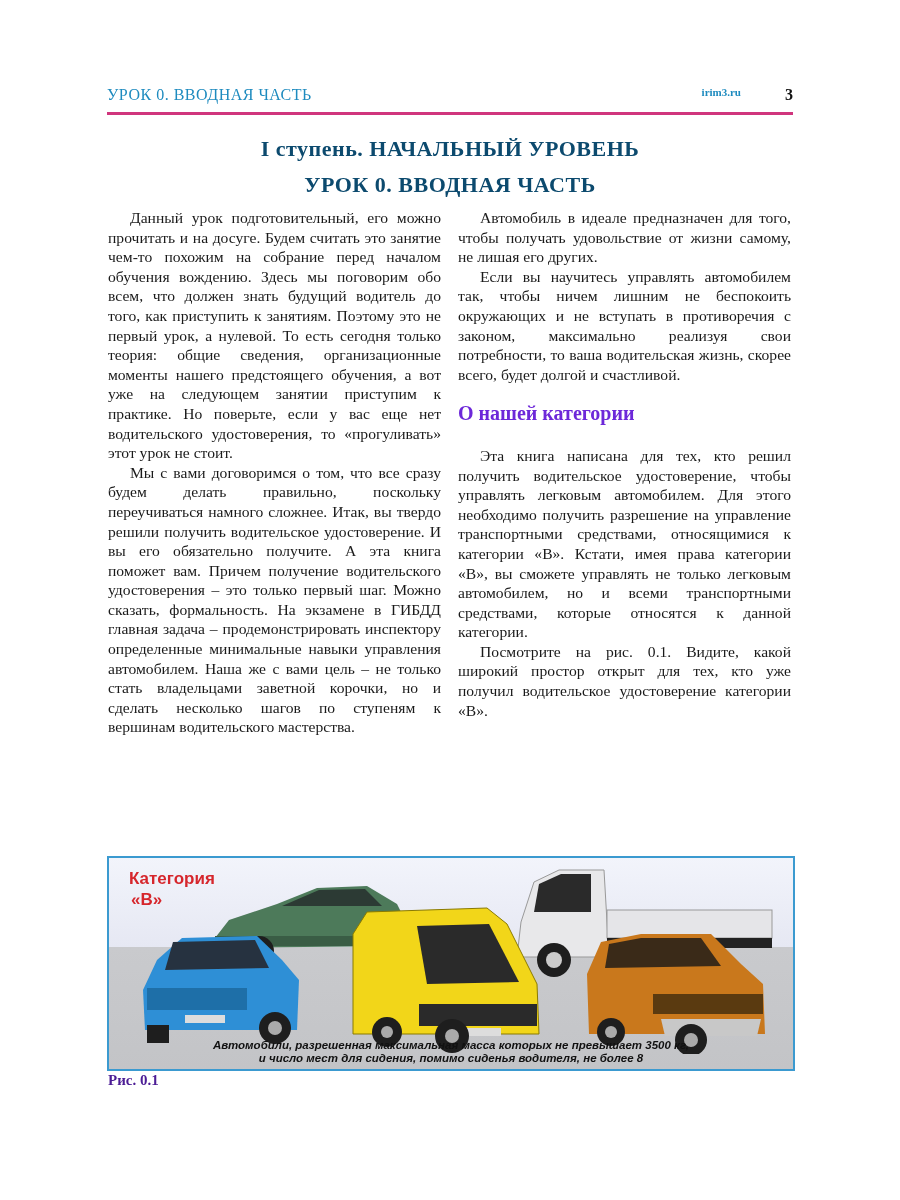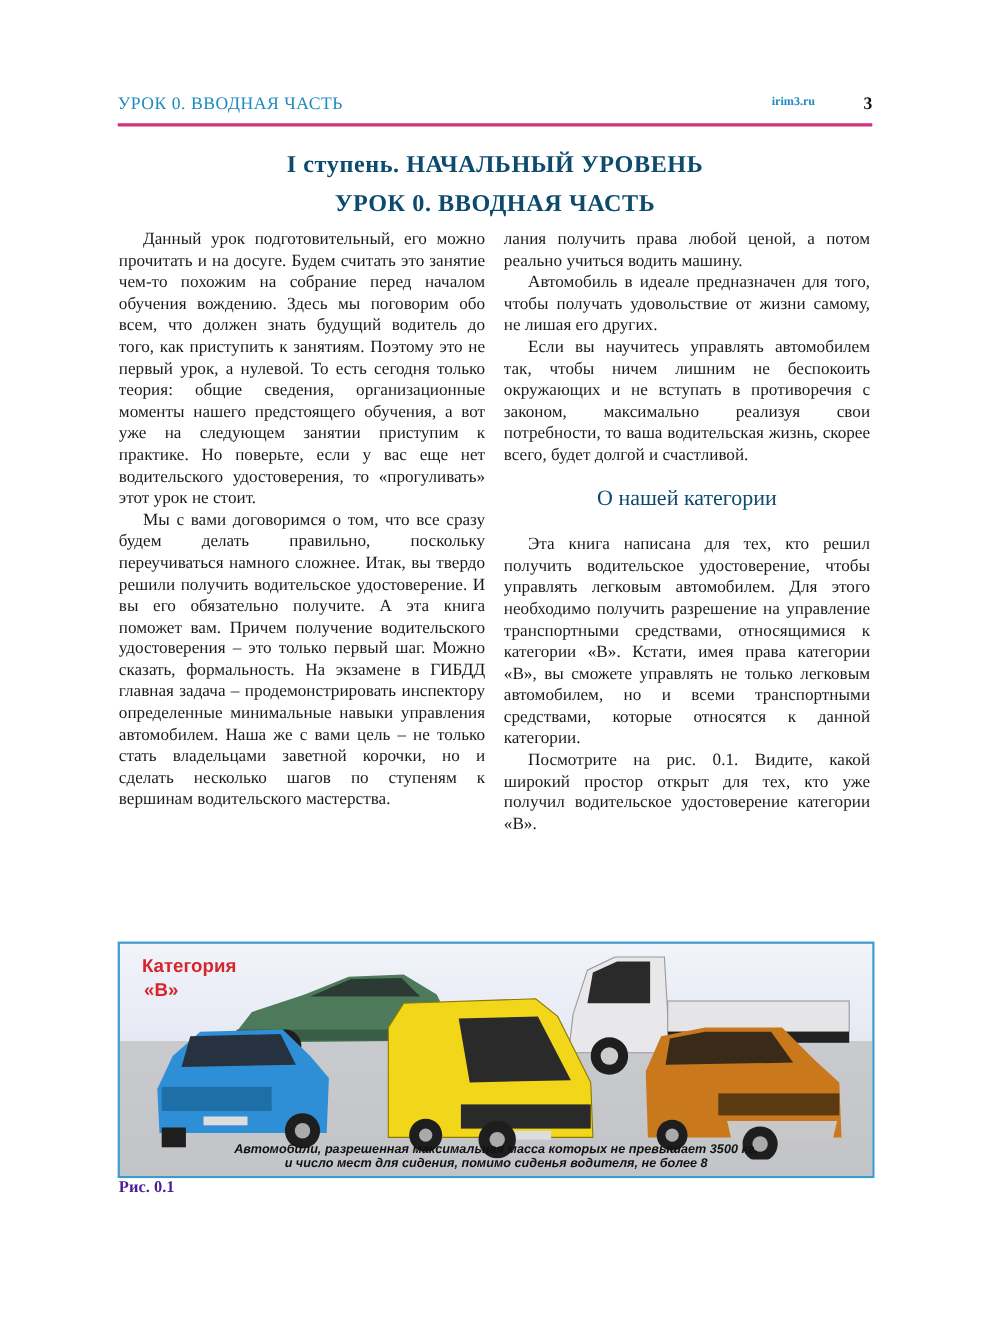--- a/index.html
+++ b/index.html
@@ -8,21 +8,21 @@
   .rh-title { position: absolute; left: 0; top: 0; font-family: "Liberation Serif", serif; font-size: 16px; letter-spacing: 0.5px; color: #1e8bbf; }
   .rh-site { position: absolute; right: 52px; top: 0; font-family: "Liberation Serif", serif; font-size: 11px; color: #1e8bbf; font-weight: bold; }
   .rh-page { position: absolute; right: 0; top: 0; font-family: "Liberation Serif", serif; font-size: 16px; color: #111; font-weight: bold; }
   .rh-rule { position: absolute; left: 107px; top: 112px; width: 686px; height: 3px; background: #d0357d; }
   .chapter-title { position: absolute; left: 100px; width: 700px; text-align: center; font-family: "Liberation Serif", serif; font-size: 22px; color: #0c4a6e; font-weight: bold; letter-spacing: 0.5px; }
   .col { position: absolute; top: 208px; width: 333px; font-family: "Liberation Serif", serif; font-size: 15.6px; line-height: 19.6px; text-align: justify; }
   .col-left { left: 108px; }
   .col-right { left: 458px; }
   .col p { margin: 0; text-indent: 0; }
   .col p.ind { text-indent: 22px; }
-  .section-heading { text-align: center; font-family: "Liberation Serif", serif; font-weight: normal; font-size: 20px; color: #0c4a6e; margin: 20px 0 22px 0; }
+  .section-heading { font-family: "Liberation Serif", serif; font-weight: bold; font-size: 20px; color: #6d28d9; margin: 20px 0 22px 0; }
   .figure { position: absolute; left: 107px; top: 856px; width: 684px; height: 211px; border: 2px solid #3b9ad0; background: linear-gradient(#f2f4fb 0%, #e6e8f3 42%, #c9cacd 42%, #c3c4c7 100%); overflow: hidden; }
   .fig-cat { position: absolute; left: 20px; top: 10px; font-family: "Liberation Sans", sans-serif; font-weight: bold; font-size: 17px; line-height: 21px; color: #d6262c; }
   .fig-caption { position: absolute; left: 0; right: 0; bottom: 4px; text-align: center; font-family: "Liberation Sans", sans-serif; font-weight: bold; font-size: 11.5px; line-height: 13px; color: #111; font-style: italic; }
   .fig-label { position: absolute; left: 108px; top: 1072px; font-family: "Liberation Serif", serif; font-weight: bold; font-size: 15px; color: #4c1d95; }
   .car { position: absolute; }
 </style>
 </head>
 <body>
 
 <div class="running-head">
@@ -34,21 +34,20 @@
 
 <div class="chapter-title" style="top:136px;">I ступень. НАЧАЛЬНЫЙ УРОВЕНЬ</div>
 <div class="chapter-title" style="top:172px;">УРОК 0. ВВОДНАЯ ЧАСТЬ</div>
 
 <div class="col col-left">
   <p class="ind">Данный урок подготовительный, его можно прочитать и на досуге. Будем считать это занятие чем-то похожим на собрание перед началом обучения вождению. Здесь мы поговорим обо всем, что должен знать будущий водитель до того, как приступить к занятиям. Поэтому это не первый урок, а нулевой. То есть сегодня только теория: общие сведения, организационные моменты нашего предстоящего обучения, а вот уже на следующем занятии приступим к практике. Но поверьте, если у вас еще нет водительского удостоверения, то «прогуливать» этот урок не стоит.</p>
   <p class="ind">Мы с вами договоримся о том, что все сразу будем делать правильно, поскольку переучиваться намного сложнее. Итак, вы твердо решили получить водительское удостоверение. И вы его обязательно получите. А эта книга поможет вам. Причем получение водительского удостоверения – это только первый шаг. Можно сказать, формальность. На экзамене в ГИБДД главная задача – продемонстрировать инспектору определенные минимальные навыки управления автомобилем. Наша же с вами цель – не только стать владельцами заветной корочки, но и сделать несколько шагов по ступеням к вершинам водительского мастерства.</p>
 </div>
 
 <div class="col col-right">
-  <p>лания получить права любой ценой, а потом реально учиться водить машину.</p>
   <p class="ind">Автомобиль в идеале предназначен для того, чтобы получать удовольствие от жизни самому, не лишая его других.</p>
   <p class="ind">Если вы научитесь управлять автомобилем так, чтобы ничем лишним не беспокоить окружающих и не вступать в противоречия с законом, максимально реализуя свои потребности, то ваша водительская жизнь, скорее всего, будет долгой и счастливой.</p>
   <div class="section-heading">О нашей категории</div>
   <p class="ind">Эта книга написана для тех, кто решил получить водительское удостоверение, чтобы управлять легковым автомобилем. Для этого необходимо получить разрешение на управление транспортными средствами, относящимися к категории «В». Кстати, имея права категории «В», вы сможете управлять не только легковым автомобилем, но и всеми транспортными средствами, которые относятся к данной категории.</p>
   <p class="ind">Посмотрите на рис. 0.1. Видите, какой широкий простор открыт для тех, кто уже получил водительское удостоверение категории «В».</p>
 </div>
 
 <div class="figure">
   <div class="fig-cat">
     <div>Категория</div>

